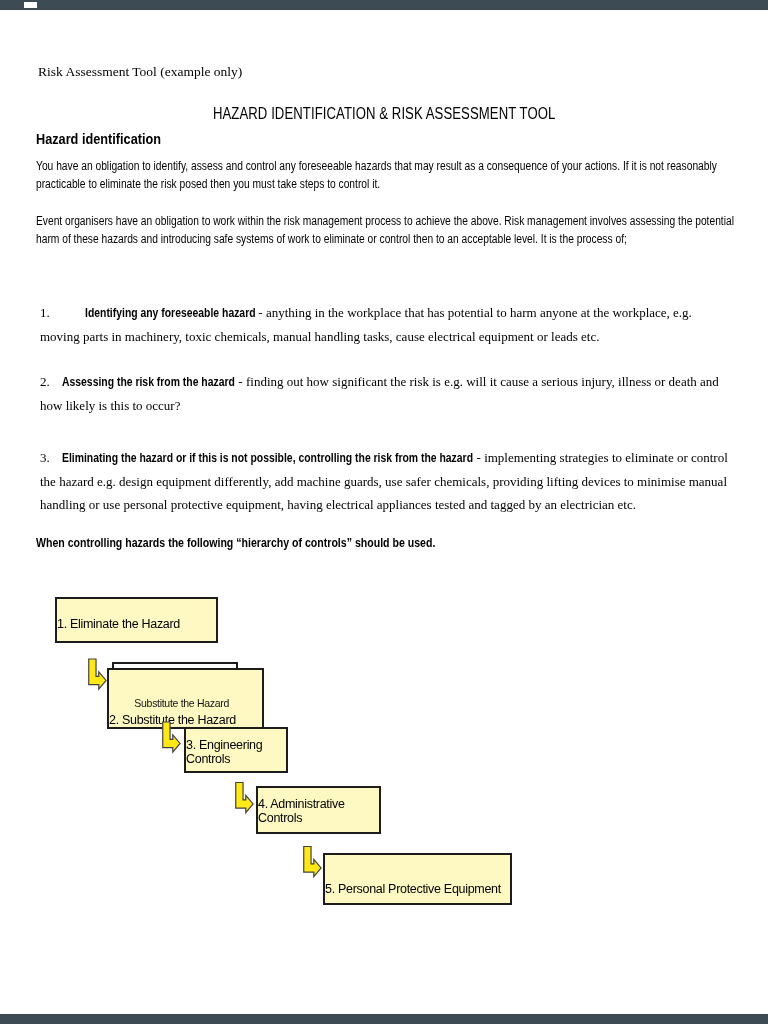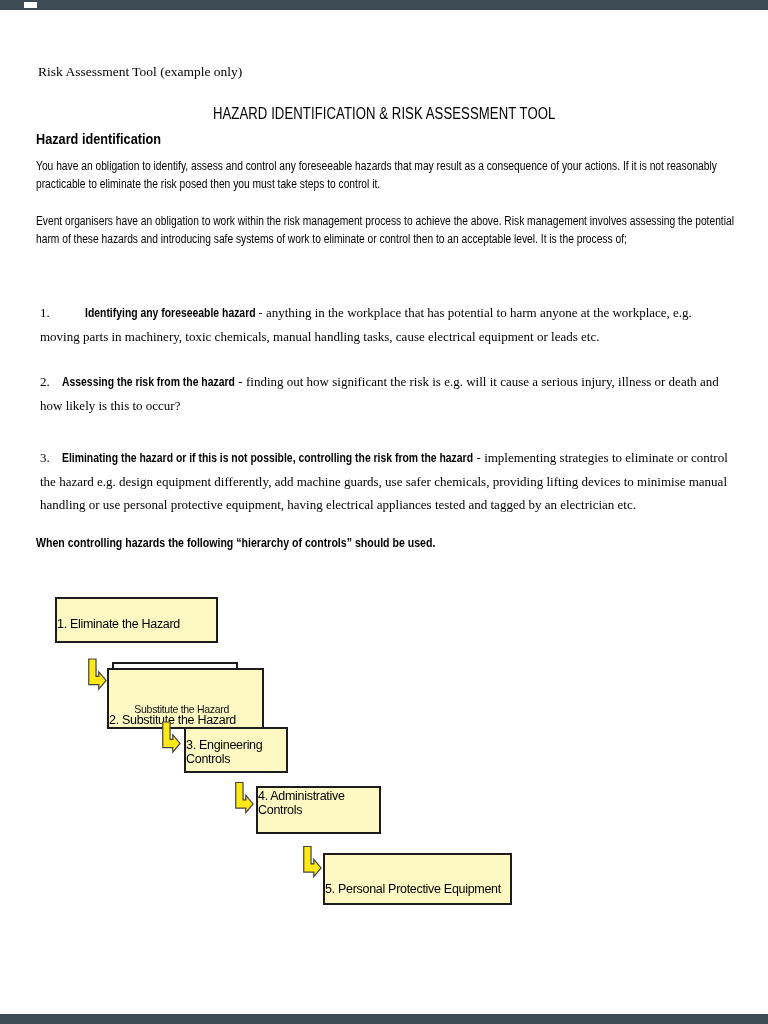--- a/index.html
+++ b/index.html
@@ -88,21 +88,21 @@
   }
   .ghost-rect {
     background: #ffffff;
     border: 2px solid #1c1c1c;
     box-sizing: border-box;
     z-index: 0;
   }
   .ghost-label {
     position: absolute;
     left: 50%;
-    bottom: 12px;
+    bottom: 18px;
     transform: translateX(-54%);
     font-size: 10.5px;
     letter-spacing: -0.3px;
     white-space: nowrap;
     color: #111;
   }
   .bent-arrow { z-index: 2; }
 </style>
 </head>
 <body>
@@ -163,21 +163,21 @@
   </svg>
 
   <div class="abs hbox" style="left:184px; top:727px; width:104px; height:46px; padding-bottom:5px;">
     <span>3. Engineering Controls</span>
   </div>
 
   <svg class="abs bent-arrow" style="left:233px; top:781px;" width="21" height="34" viewBox="0 0 23 36">
     <polygon points="3,1 11,1 11,20 14,20 14,15 22,24.5 14,34 14,29 3,29" stroke="#404040" stroke-width="1.3" fill="#ffe817"></polygon>
   </svg>
 
-  <div class="abs hbox" style="left:256px; top:786px; width:125px; height:48px; padding-bottom:15px;">
+  <div class="abs hbox" style="left:256px; top:786px; width:125px; height:48px; padding-bottom:7px;">
     <span>4. Administrative Controls</span>
   </div>
 
   <svg class="abs bent-arrow" style="left:301px; top:845px;" width="21" height="34" viewBox="0 0 23 36">
     <polygon points="3,1 11,1 11,20 14,20 14,15 22,24.5 14,34 14,29 3,29" stroke="#404040" stroke-width="1.3" fill="#ffe817"></polygon>
   </svg>
 
   <div class="abs hbox" style="left:323px; top:853px; width:189px; height:52px; padding-bottom:7px;">
     <span>5. Personal Protective Equipment</span>
   </div>

